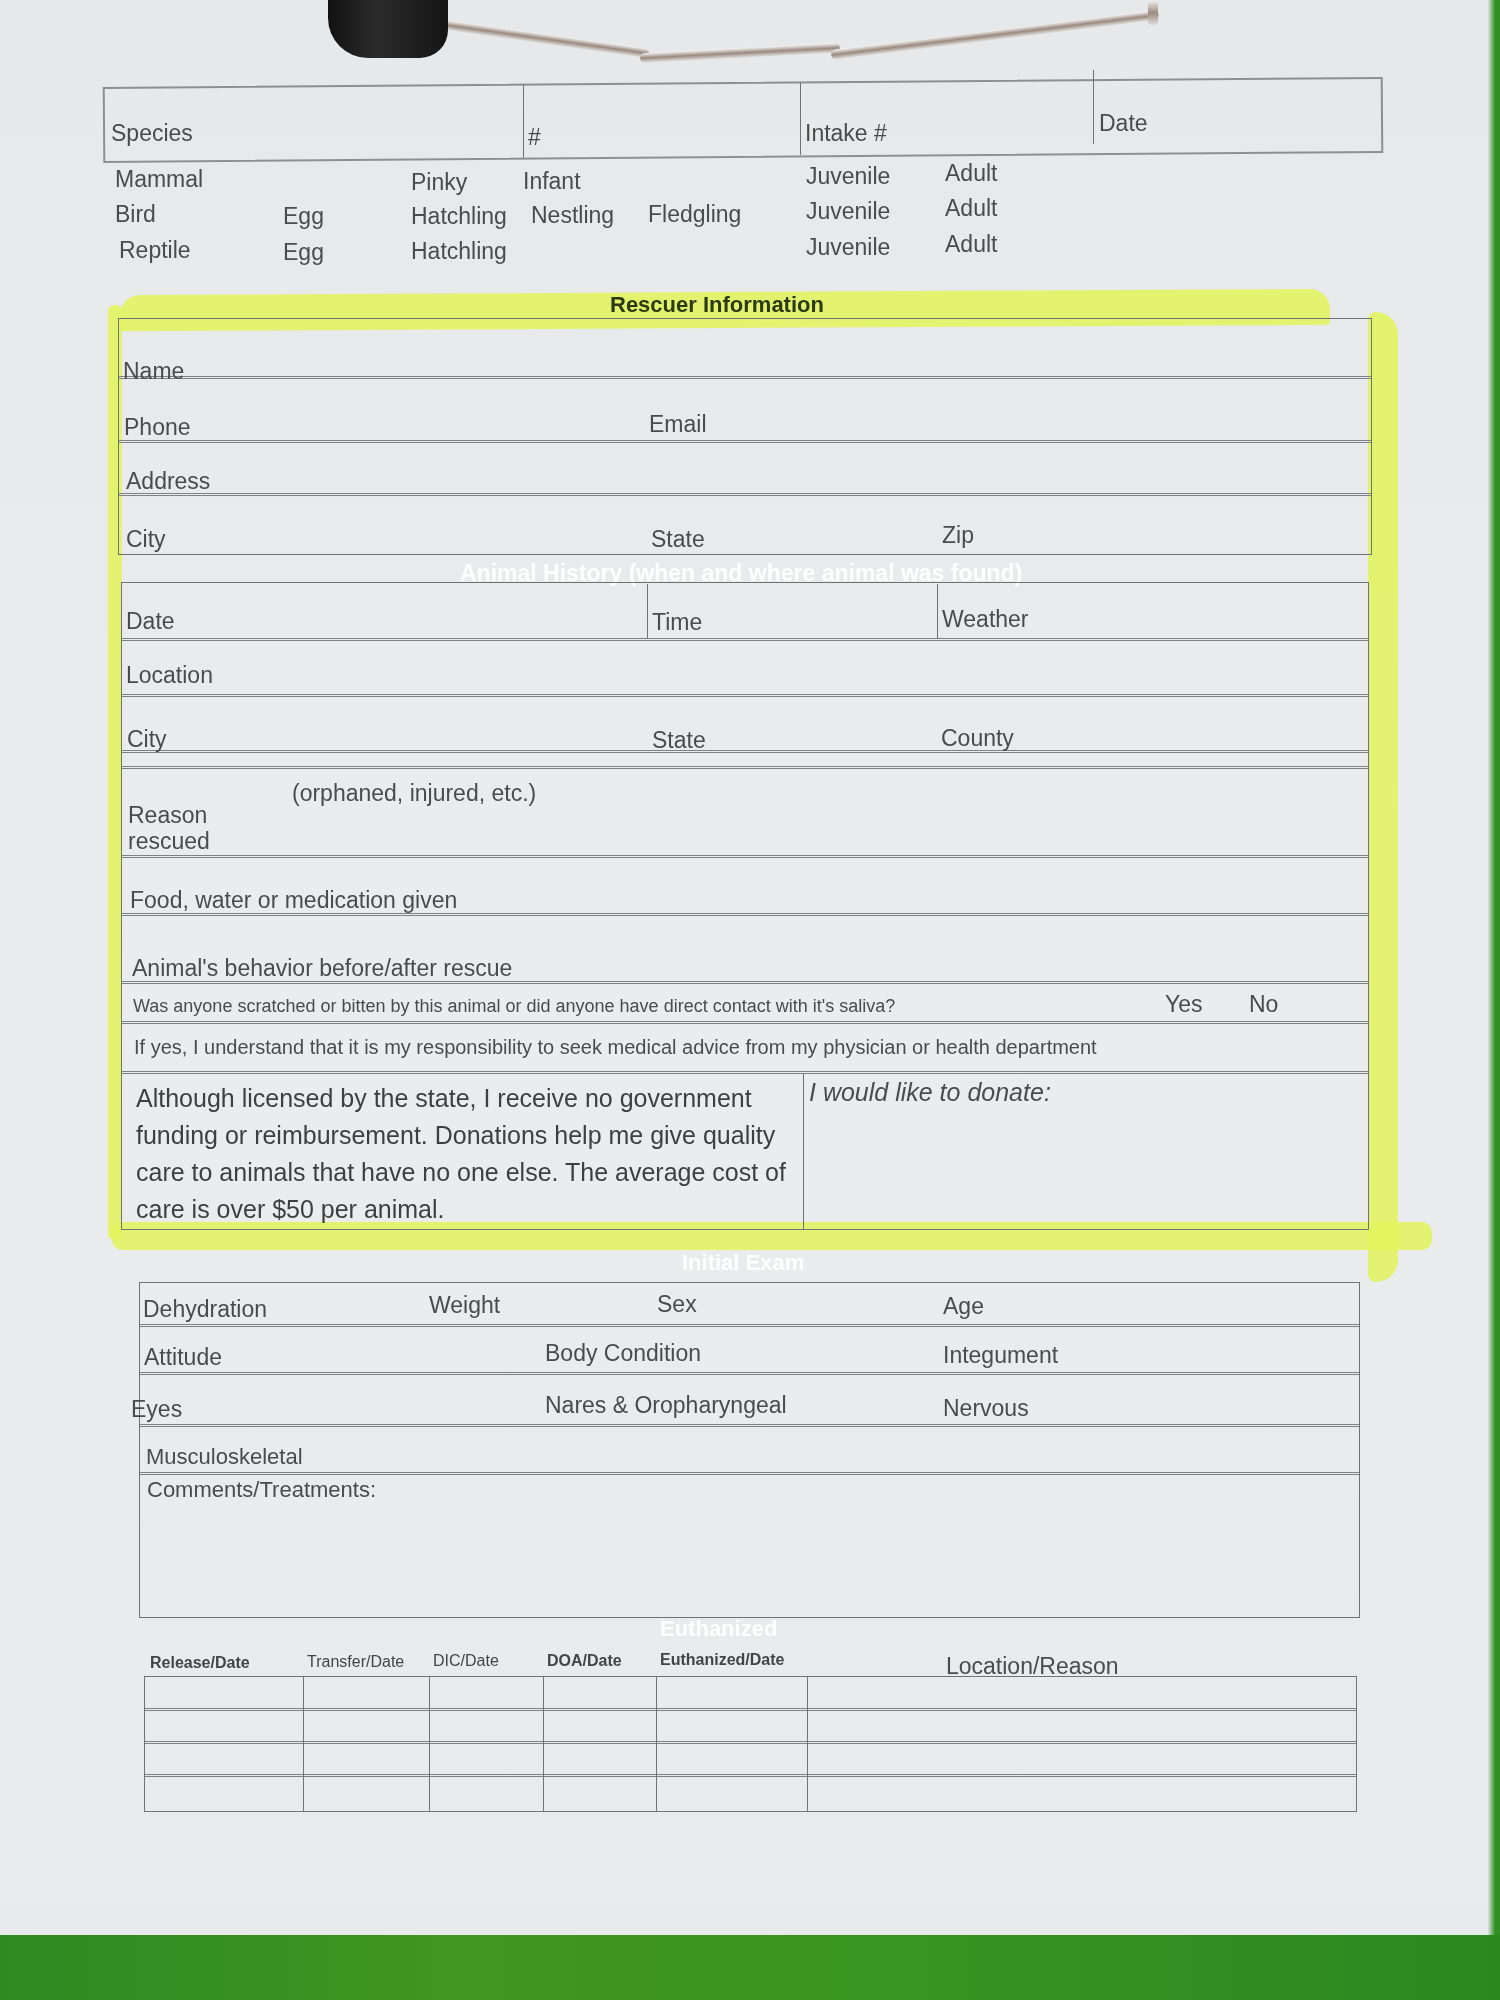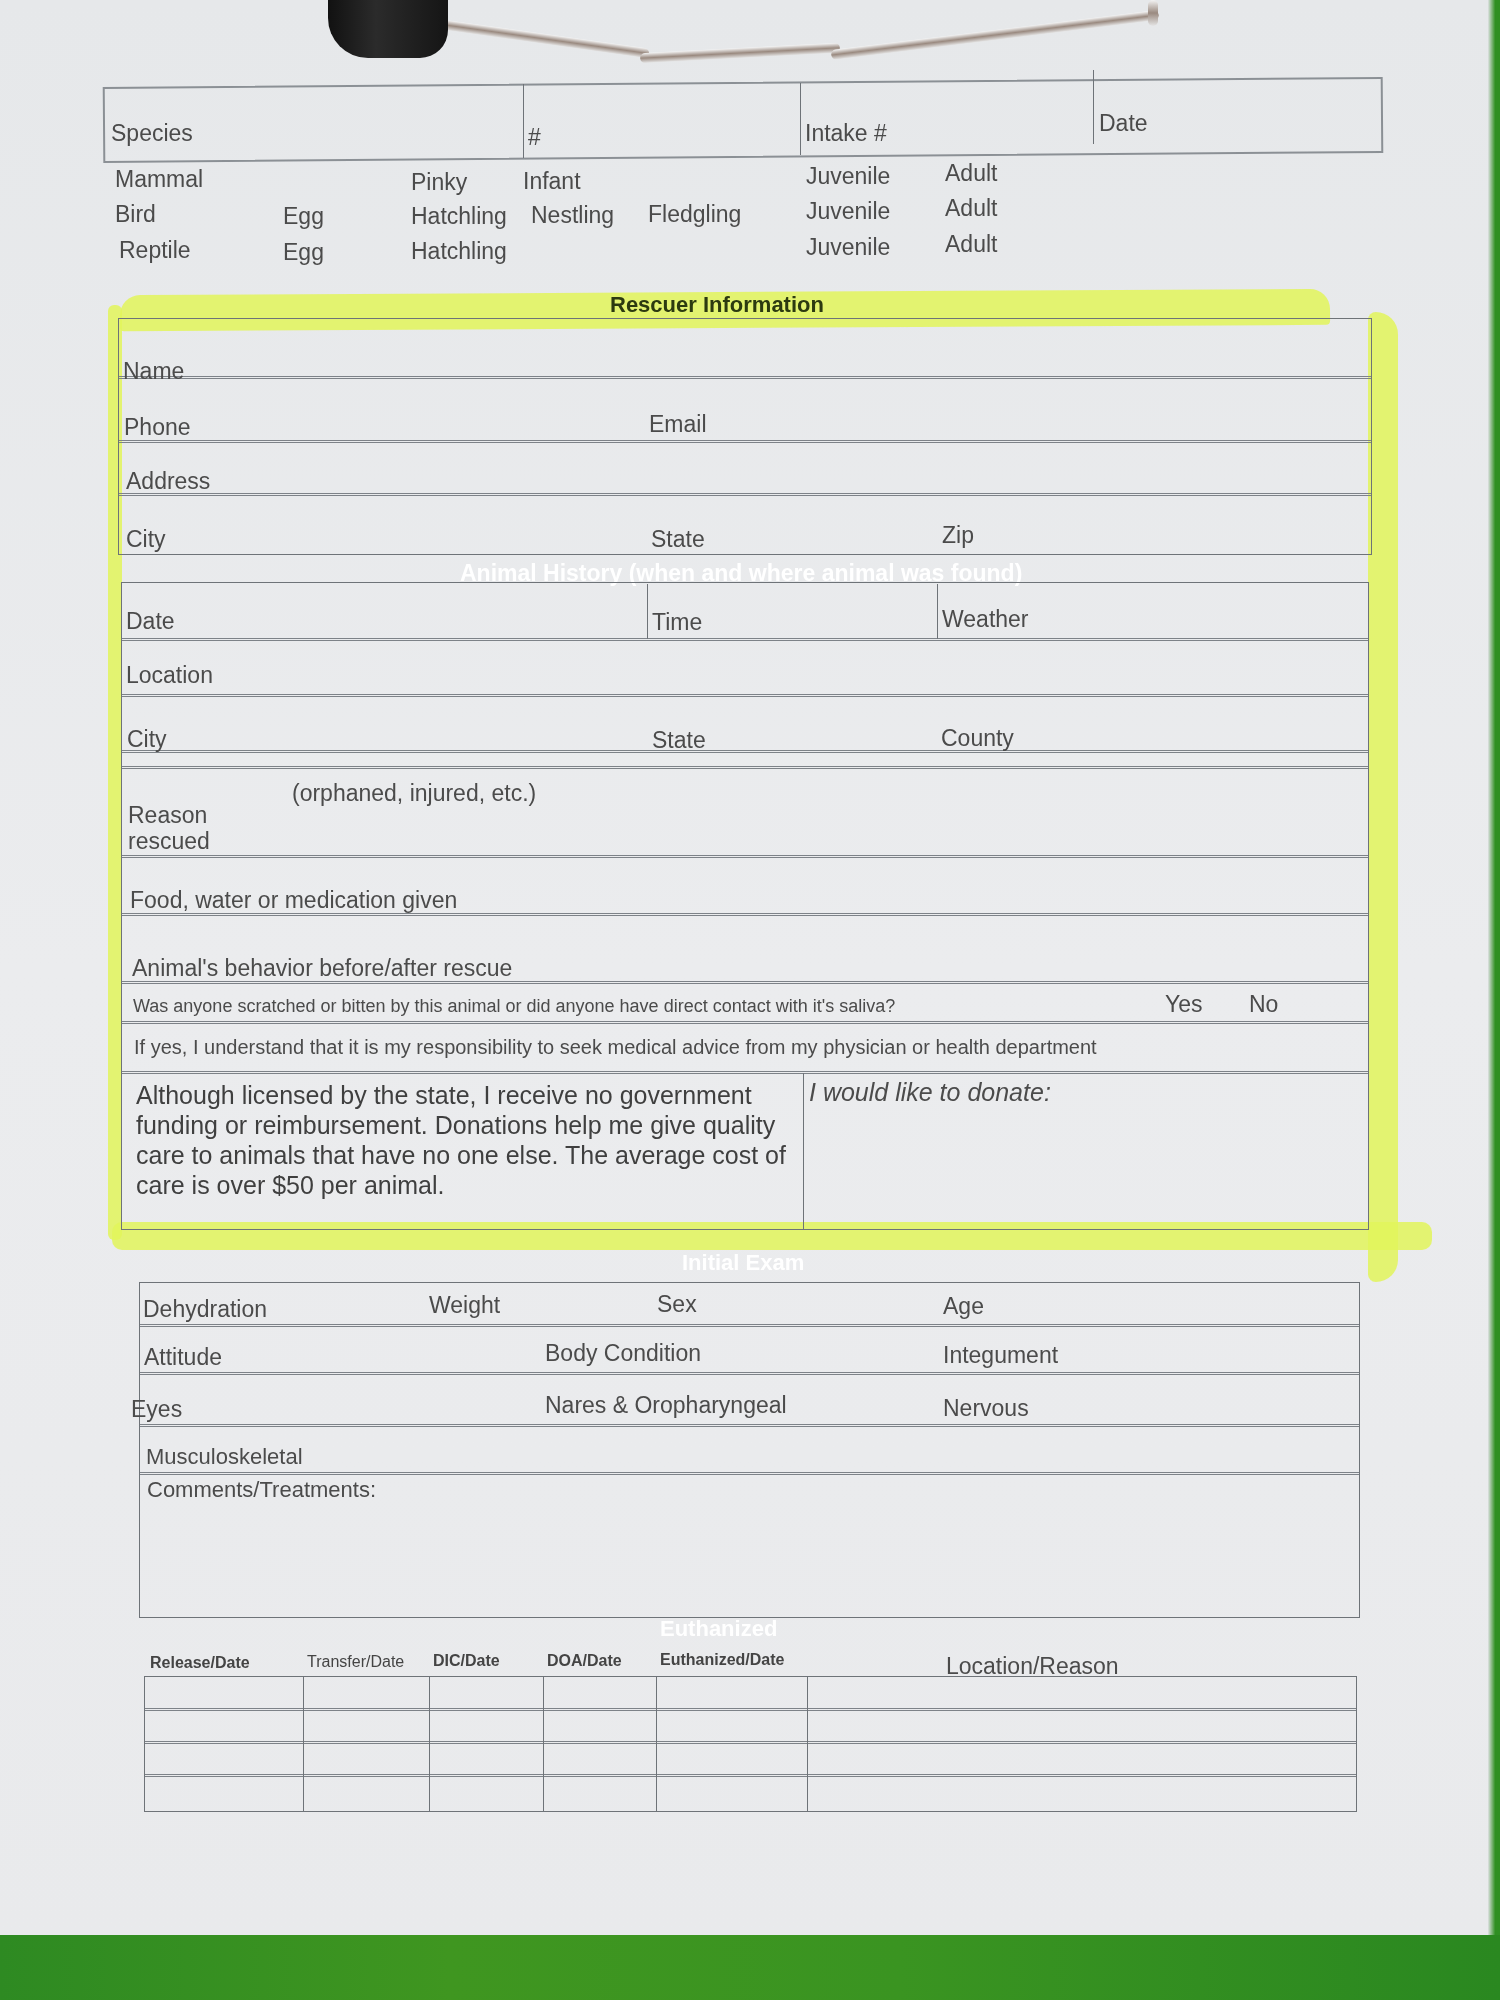--- a/index.html
+++ b/index.html
@@ -39,21 +39,21 @@
   .clip-wire {
     position: absolute; height: 10px;
     background: linear-gradient(180deg, #f3f3f3 0%, #9a8a80 50%, #e5e5e5 100%);
     border-radius: 5px;
   }
 
   
   .hl {
     position: absolute; background: rgba(226, 245, 90, 0.85);
   }
-  .donate-text { font-size: 25px; line-height: 30px; color: #3f3f3f; white-space: normal; }
+  .donate-text { font-size: 25px; line-height: 37px; color: #3f3f3f; white-space: normal; }
   .italic { font-style: italic; }
 </style>
 </head>
 <body>
 
 <div class="paper"></div>
 <div class="green-right"></div>
 <div class="green-bottom"></div>
 
 <div class="clip-wire" style="left:440px; top:34px; width:210px; transform:rotate(8deg);"></div>
@@ -160,21 +160,21 @@
 <span class="txt" style="left:943px; top:1342px;">Integument</span>
 <span class="txt" style="left:131px; top:1396px;">Eyes</span>
 <span class="txt" style="left:545px; top:1392px;">Nares &amp; Oropharyngeal</span>
 <span class="txt" style="left:943px; top:1395px;">Nervous</span>
 <span class="txt" style="left:146px; top:1444px; font-size:22px;">Musculoskeletal</span>
 <span class="txt" style="left:147px; top:1477px; font-size:22px;">Comments/Treatments:</span>
 
 <span class="txt bold" style="left:660px; top:1616px; font-size:22px;">Euthanized</span>
 <span class="txt xsmall bold" style="left:150px; top:1654px; font-weight:bold; color:#444;">Release/Date</span>
 <span class="txt xsmall" style="left:307px; top:1653px; color:#444;">Transfer/Date</span>
-<span class="txt xsmall bold" style="left:433px; top:1652px; font-weight:bold; color:#444;">DIC/Date</span>
+<span class="txt xsmall bold" style="left:433px; top:1652px; font-weight:normal; color:#444;">DIC/Date</span>
 <span class="txt xsmall bold" style="left:547px; top:1652px; font-weight:bold; color:#444;">DOA/Date</span>
 <span class="txt xsmall bold" style="left:660px; top:1651px; font-weight:bold; color:#444;">Euthanized/Date</span>
 <span class="txt" style="left:946px; top:1653px;">Location/Reason</span>
 
 <div class="box" style="left:144px; top:1676px; width:1213px; height:136px; border-width:1.5px; border-color:#6e7378;"></div>
 <div class="hline" style="left:145px; top:1708px; width:1211px;"></div>
 <div class="hline" style="left:145px; top:1741px; width:1211px;"></div>
 <div class="hline" style="left:145px; top:1774px; width:1211px;"></div>
 <div class="vline" style="left:303px; top:1677px; height:134px;"></div>
 <div class="vline" style="left:429px; top:1677px; height:134px;"></div>

